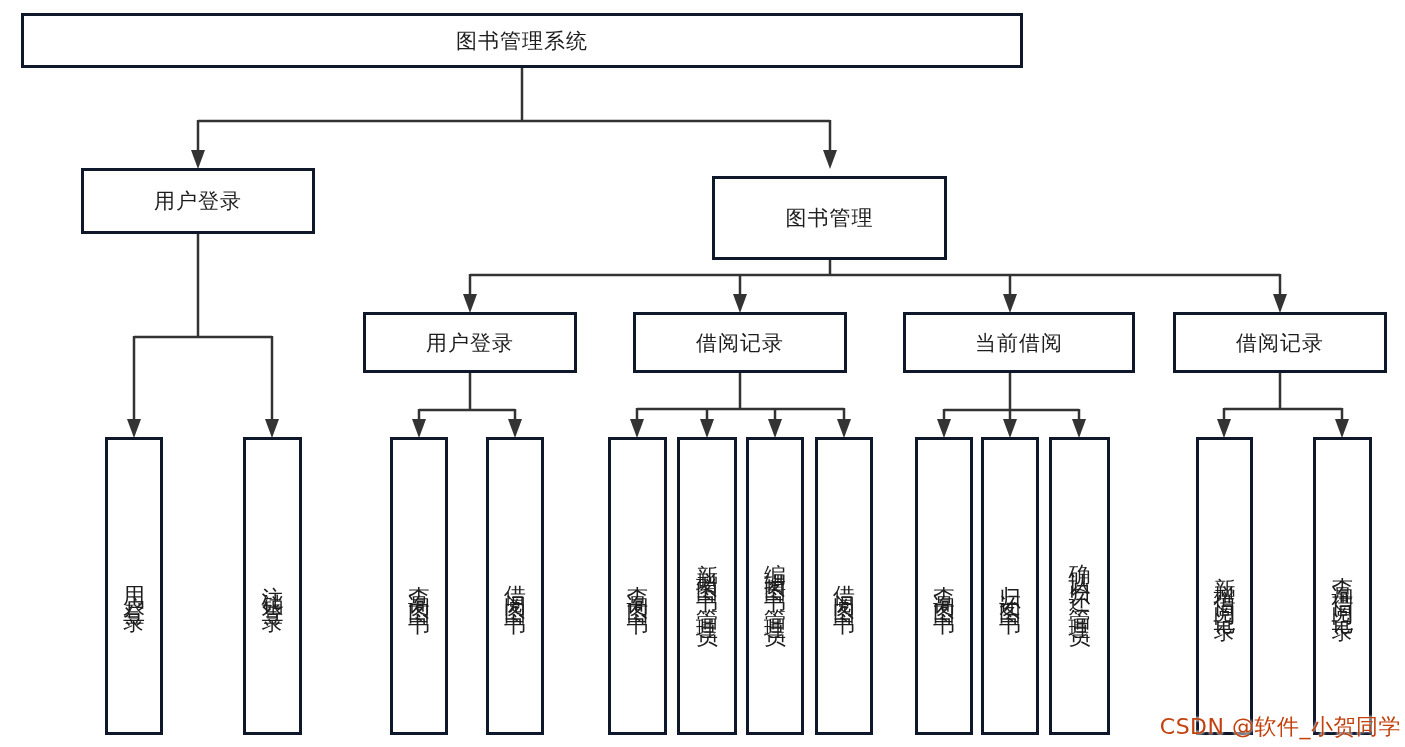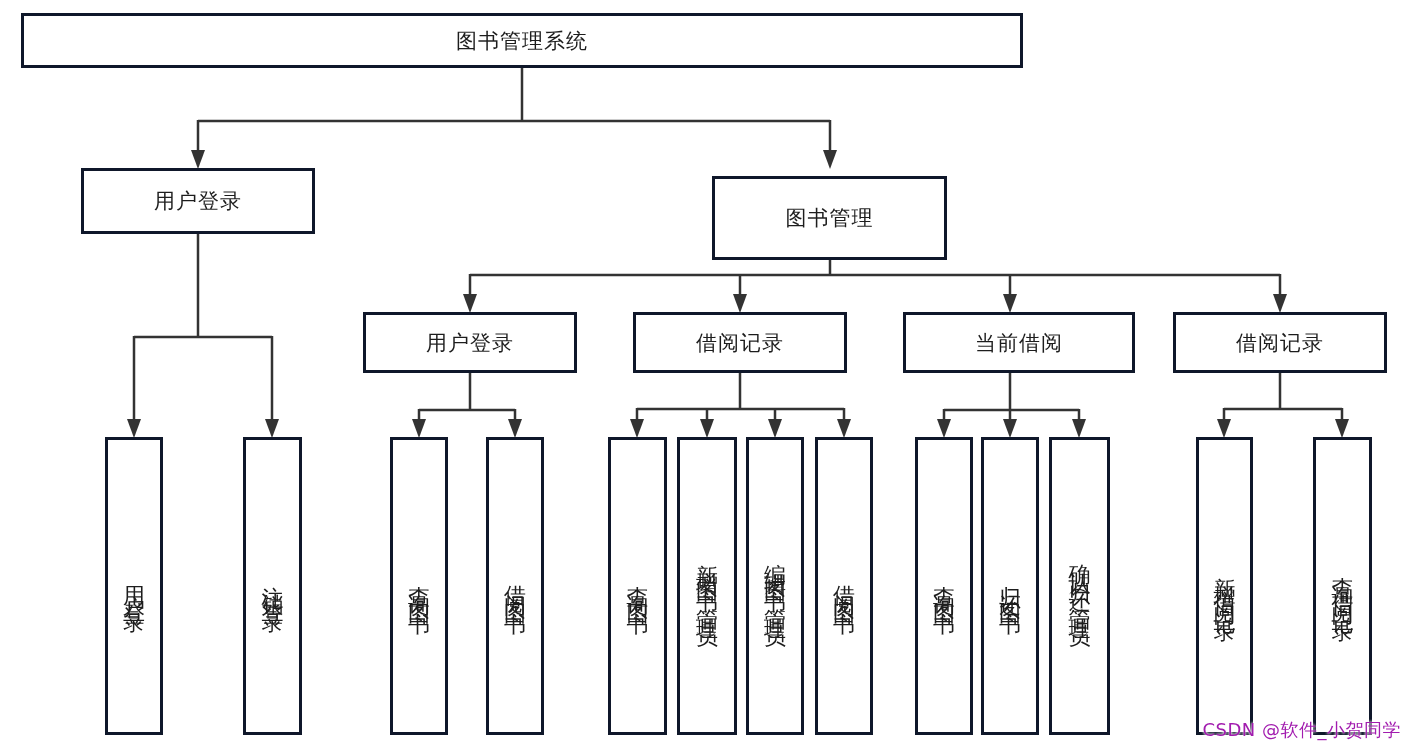--- a/index.html
+++ b/index.html
@@ -31,23 +31,23 @@
     writing-mode: vertical-rl;
     text-orientation: mixed;
     font-size: 22px;
     line-height: 1.1;
     letter-spacing: 9px;
   }
   .watermark {
     position: absolute;
     right: 4px;
     bottom: 5px;
-    font-size: 18px;
+    font-size: 22px;
     letter-spacing: 0.5px;
-    color: #a21caf;
+    color: #c2410c;
     text-shadow: 0 0 3px #ffffff, 0 0 3px #ffffff;
     z-index: 5;
     white-space: nowrap;
   }
 </style>
 </head>
 <body>
 
 <svg class="wires" width="1405" height="747" viewBox="0 0 1405 747" xmlns="http://www.w3.org/2000/svg">
   <g stroke="#333333" stroke-width="2.5" fill="none">

